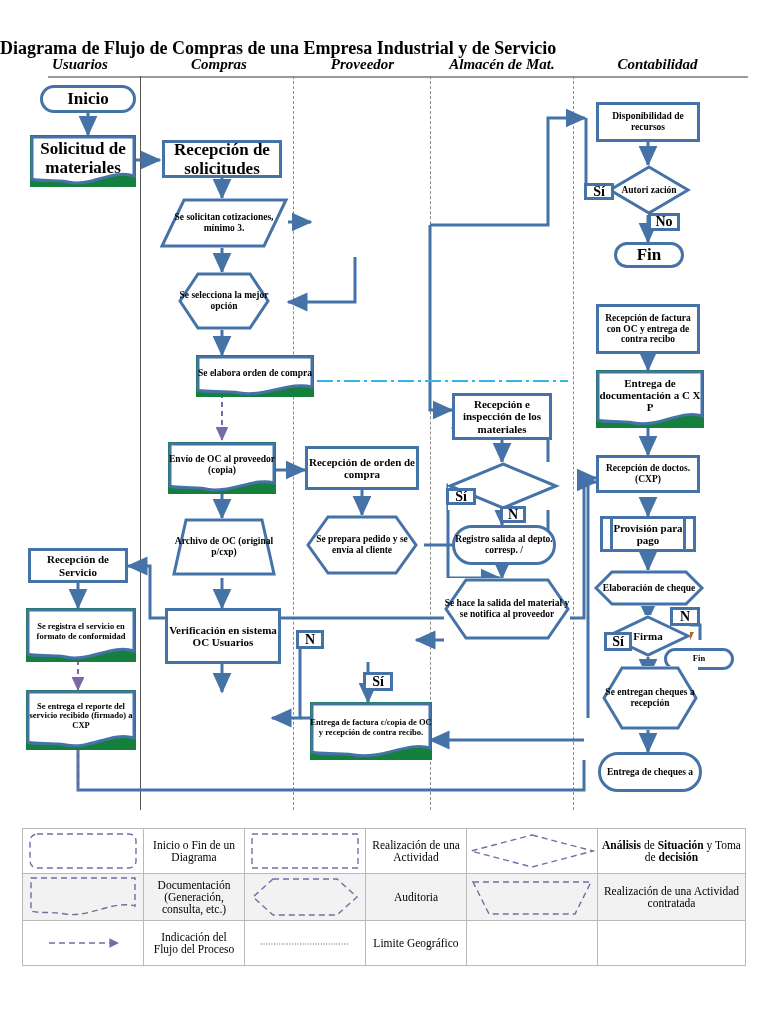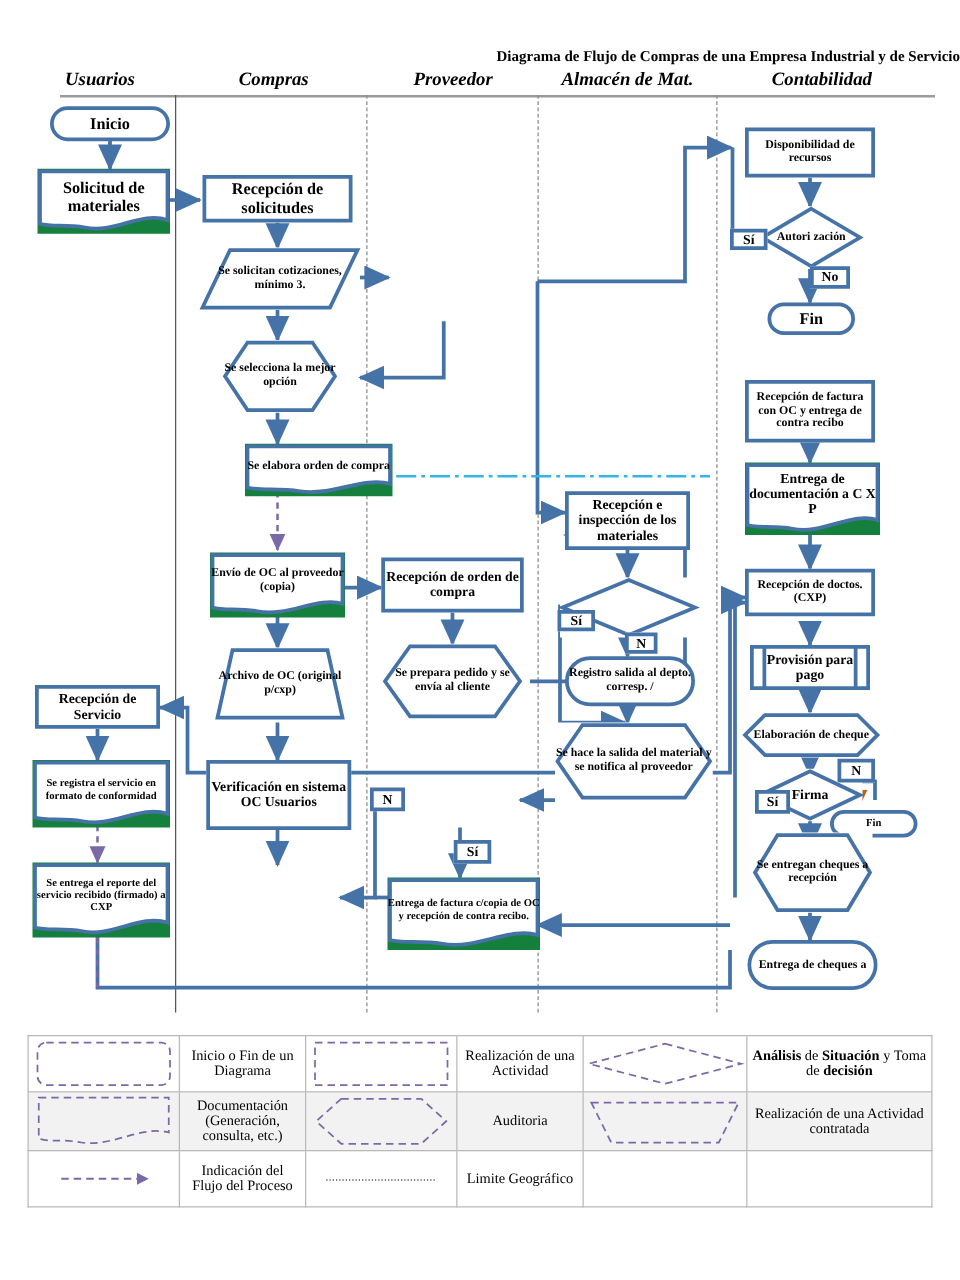--- a/index.html
+++ b/index.html
@@ -2,29 +2,29 @@
 <html><head>
 <meta charset="utf-8">
 <style>
   html,body{margin:0;padding:0;background:#ffffff;}
   body{width:768px;height:1024px;font-family:"Liberation Serif",serif;position:relative;overflow:hidden;}
   #stage{position:relative;width:768px;height:1024px;}
 
   .abs{position:absolute;box-sizing:border-box;}
 
   
-  #title{left:0;top:38px;width:768px;text-align:right;font-weight:bold;font-size:12px;color:#000;}
+  #title{left:0;top:38px;width:768px;text-align:left;font-weight:bold;font-size:18px;color:#000;}
   .lane-head{top:56px;text-align:center;font-style:italic;font-weight:bold;font-size:15px;color:#000;}
   #lane-rule{left:48px;top:76px;width:700px;height:2px;background:#9a9a9a;}
   .lane-div{top:76px;width:1px;border-left:1px dashed #8a8a8a;height:734px;}
   #lane-div-0{border-left:1px solid #555;}
 
   
   .sh{color:#000;display:flex;align-items:center;justify-content:center;text-align:center;line-height:1.12;}
-  .t-lg{font-size:13px;font-weight:bold;}
+  .t-lg{font-size:17px;font-weight:bold;}
   .t-md{font-size:11px;font-weight:bold;}
   .t-sm{font-size:9.5px;font-weight:bold;}
   .t-xs{font-size:8.5px;font-weight:bold;}
 
   
   .rect{border:3px solid #4573A7;background:#fff;}
   
   .term{border:3px solid #4573A7;background:#fff;border-radius:999px;}
   
   .predef{border:3px solid #4573A7;background:#fff;}
@@ -39,21 +39,21 @@
   
   .hexa{background:#fff;}
   
   .dia{background:#fff;}
   
   .trap{background:#fff;}
   .shapesvg{position:absolute;left:0;top:0;overflow:visible;}
   .shapetxt{position:absolute;left:0;top:0;right:0;bottom:0;display:flex;align-items:center;justify-content:center;text-align:center;line-height:1.12;}
 
   
-  .ynbox{border:3px solid #4573A7;background:#fff;font-size:11px;font-weight:bold;display:flex;align-items:center;justify-content:center;color:#000;}
+  .ynbox{border:3px solid #4573A7;background:#fff;font-size:14px;font-weight:bold;display:flex;align-items:center;justify-content:center;color:#000;}
 
   
   #wires{position:absolute;left:0;top:0;width:768px;height:820px;pointer-events:none;}
 
   
   #legend{left:22px;top:828px;width:724px;border-collapse:collapse;position:absolute;}
   #legend td{border:1px solid #b9b9b9;font-family:"Liberation Serif",serif;font-size:11.5px;color:#000;text-align:center;vertical-align:middle;padding:3px 4px;}
   #legend tr:nth-child(2) td{background:#f2f2f2;}
   #legend .icell{width:120px;height:44px;padding:0;}
   #legend .lcell{width:92px;}

